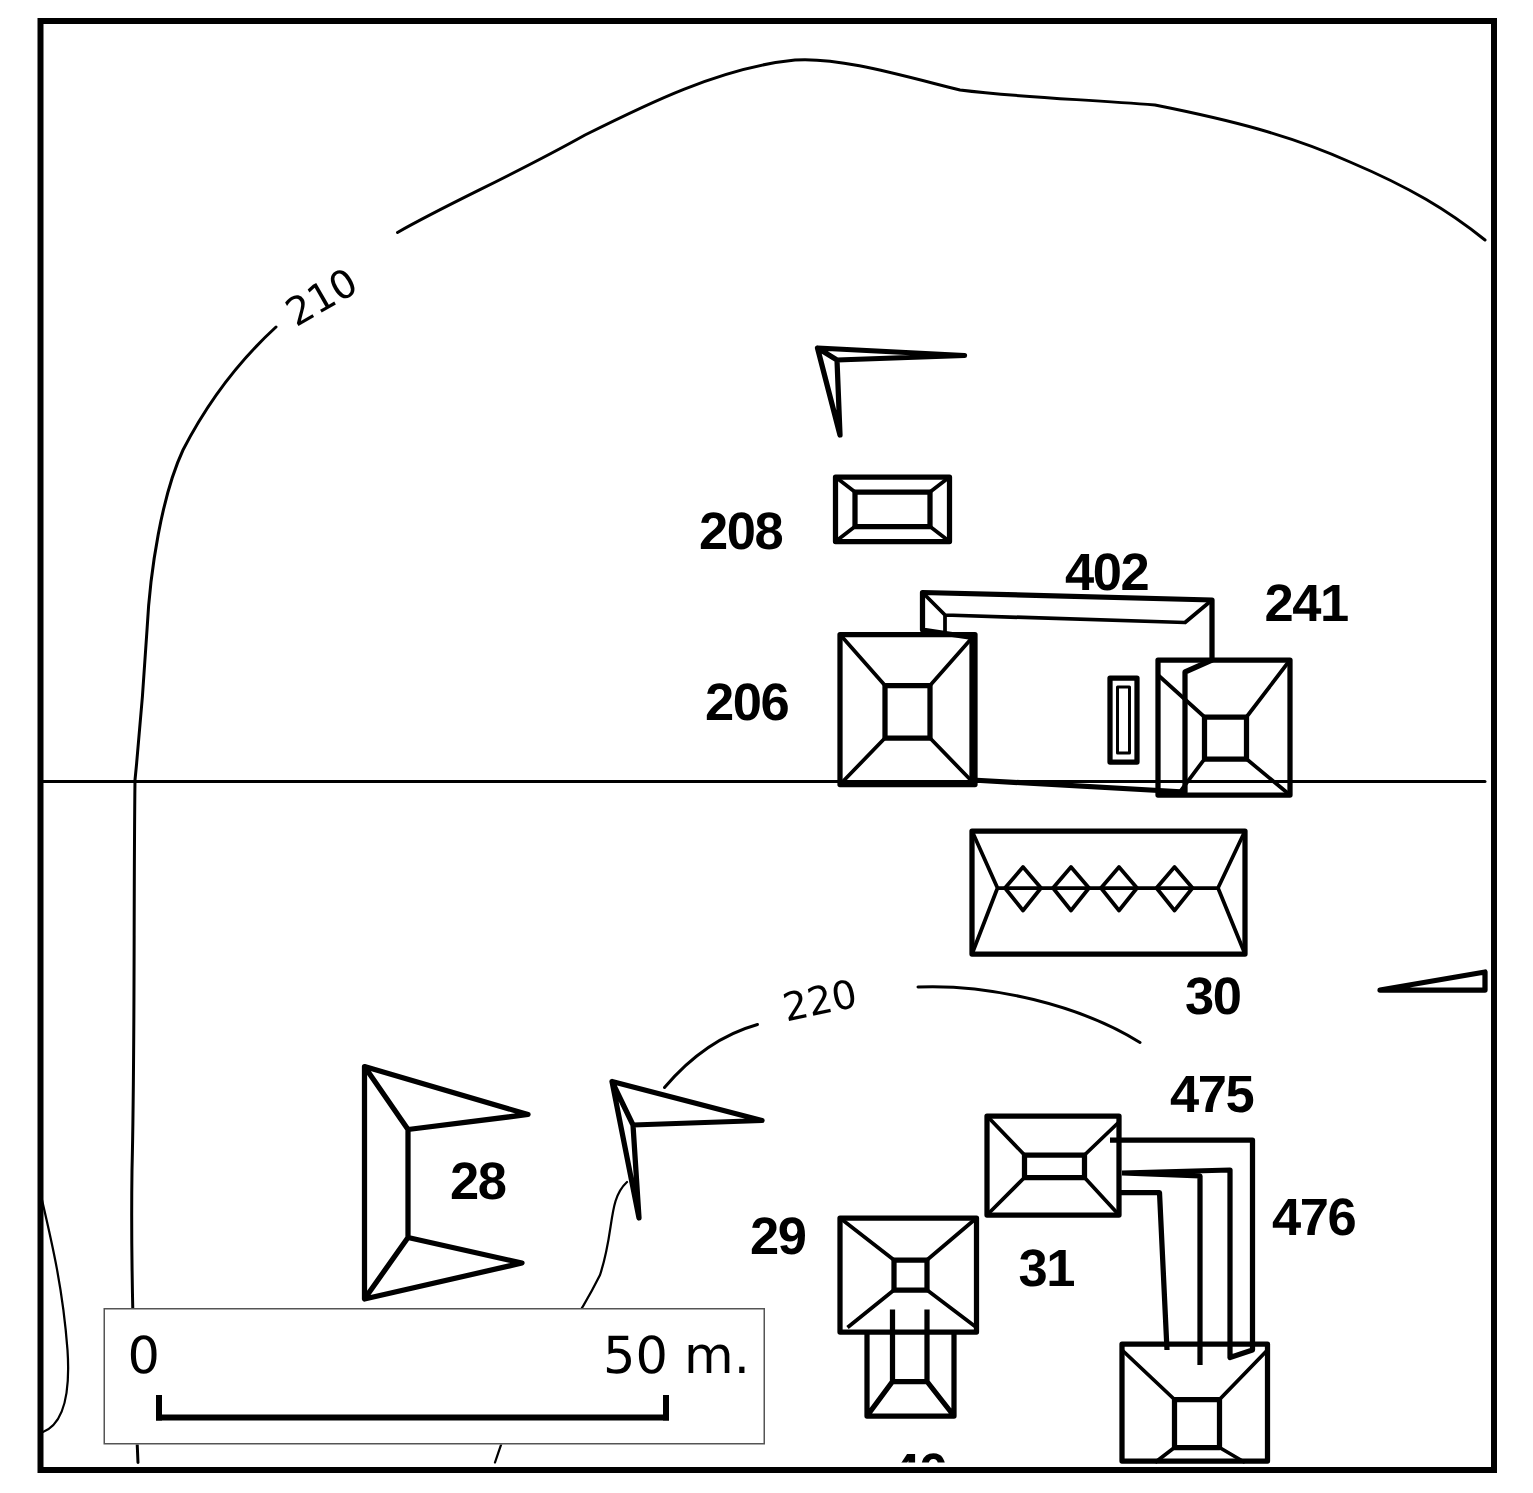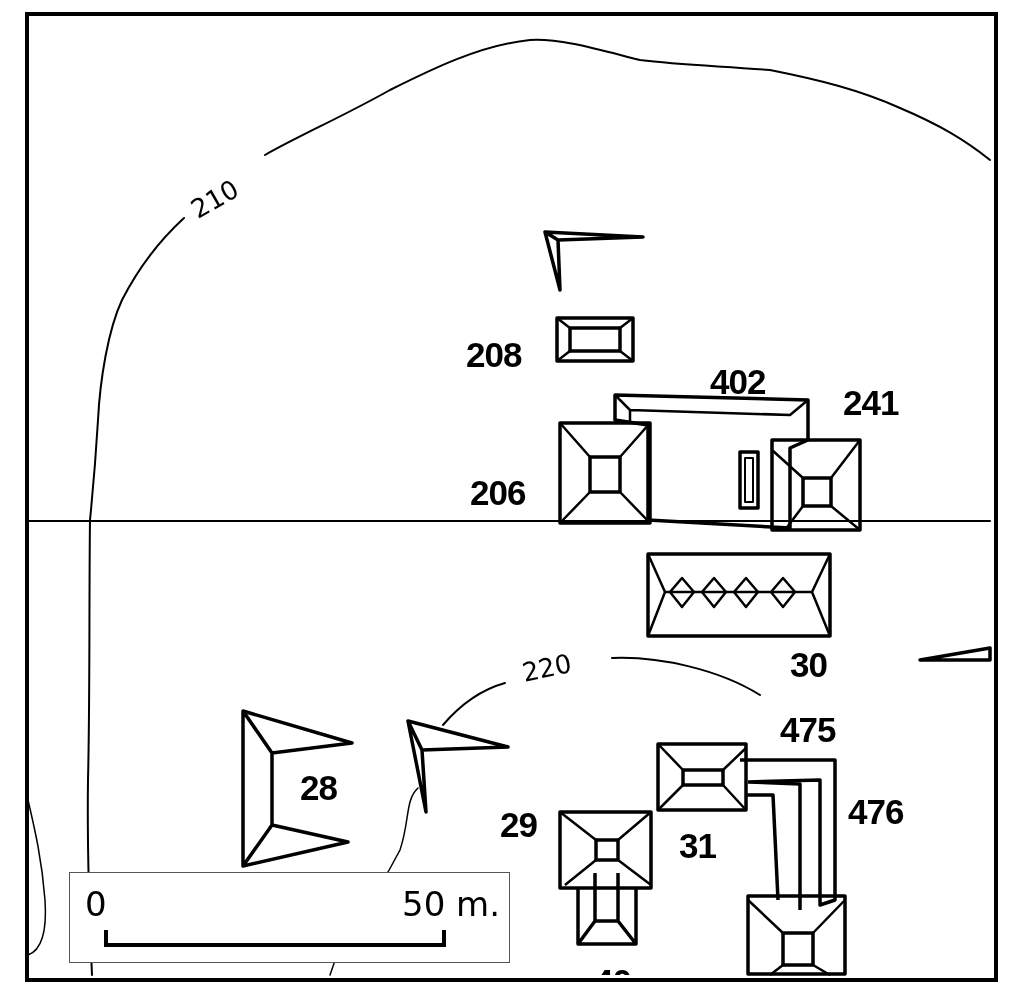--- a/index.html
+++ b/index.html
@@ -85,21 +85,21 @@
 </svg>
 
 <div class="frame"></div>
 
 <div class="contour-lbl" style="left:190px;top:186px;transform:rotate(-30deg);">210</div>
 <div class="contour-lbl" style="left:522px;top:655px;transform:rotate(-12deg);">220</div>
 
 <div class="lbl" style="left:454px;top:337px;margin-left:12px;">208</div>
 <div class="lbl" style="left:710px;top:364px;">402</div>
 <div class="lbl" style="left:843px;top:385px;">241</div>
-<div class="lbl" style="left:470px;top:451px;margin-top:24px;">206</div>
+<div class="lbl" style="left:470px;top:451px;">206</div>
 <div class="lbl" style="left:790px;top:647px;">30</div>
 <div class="lbl" style="left:754px;top:712px;margin-left:26px;">475</div>
 <div class="lbl" style="left:300px;top:770px;">28</div>
 <div class="lbl" style="left:500px;top:807px;">29</div>
 <div class="lbl" style="left:679px;top:828px;">31</div>
 <div class="lbl" style="left:848px;top:794px;">476</div>
 <div class="lbl" style="left:594px;top:964px;height:11px;overflow:hidden;">40</div>
 
 <div class="scale-box"></div>
 <div class="scale-lbl" style="left:85px;top:887px;">0</div>

